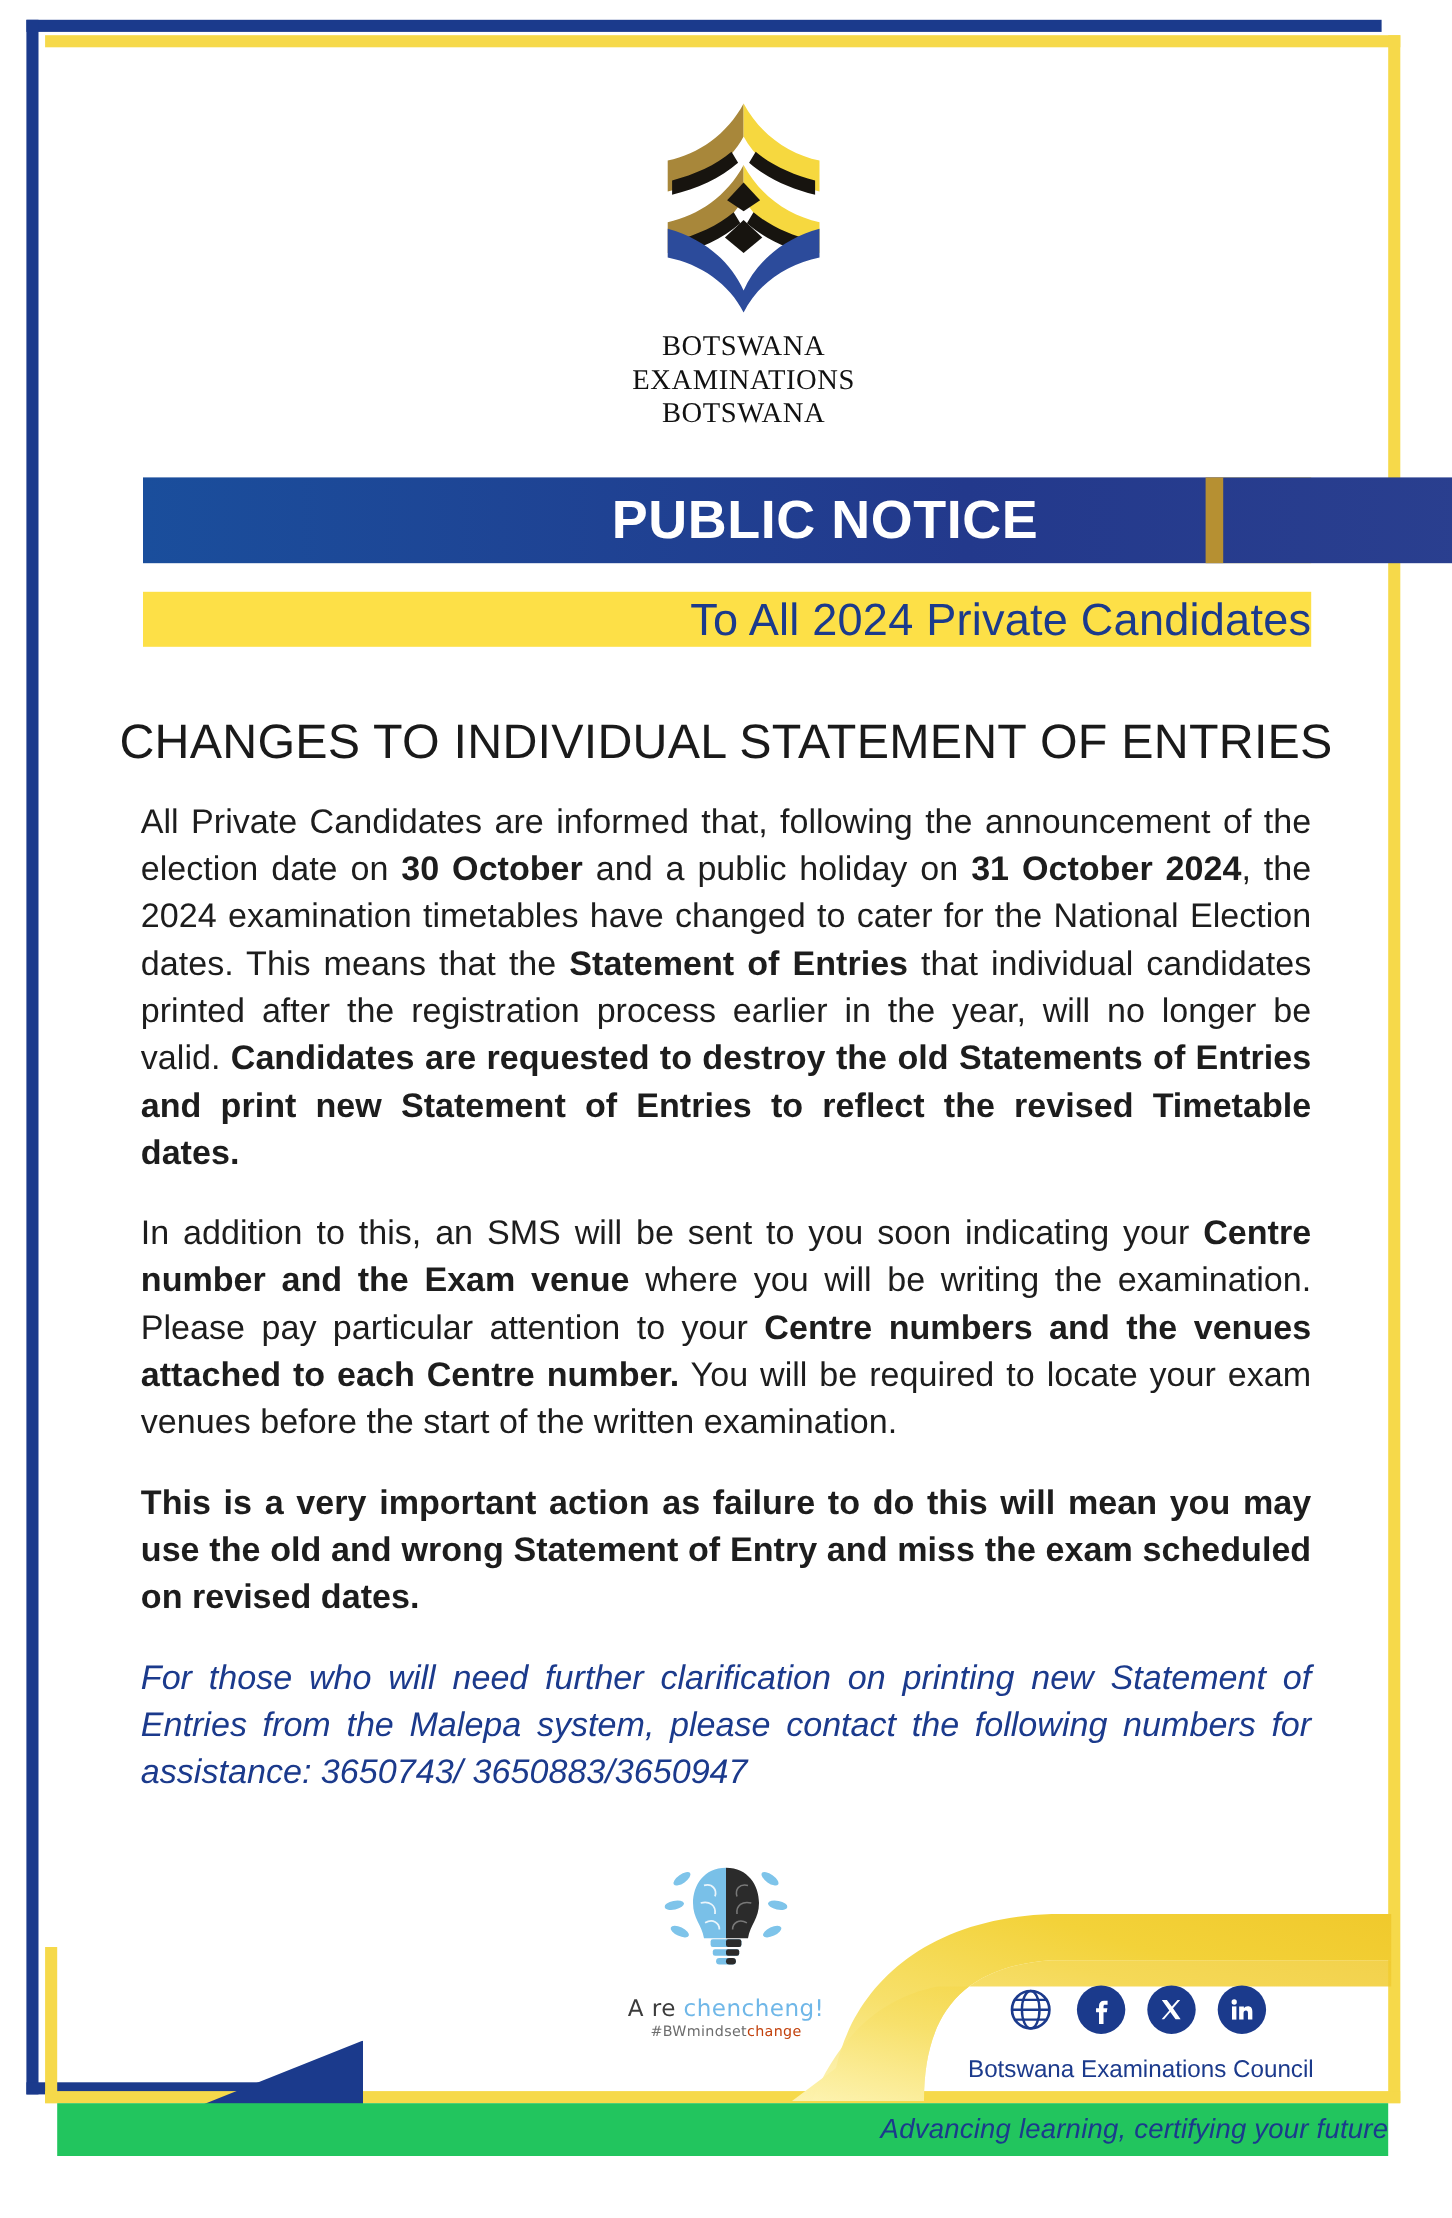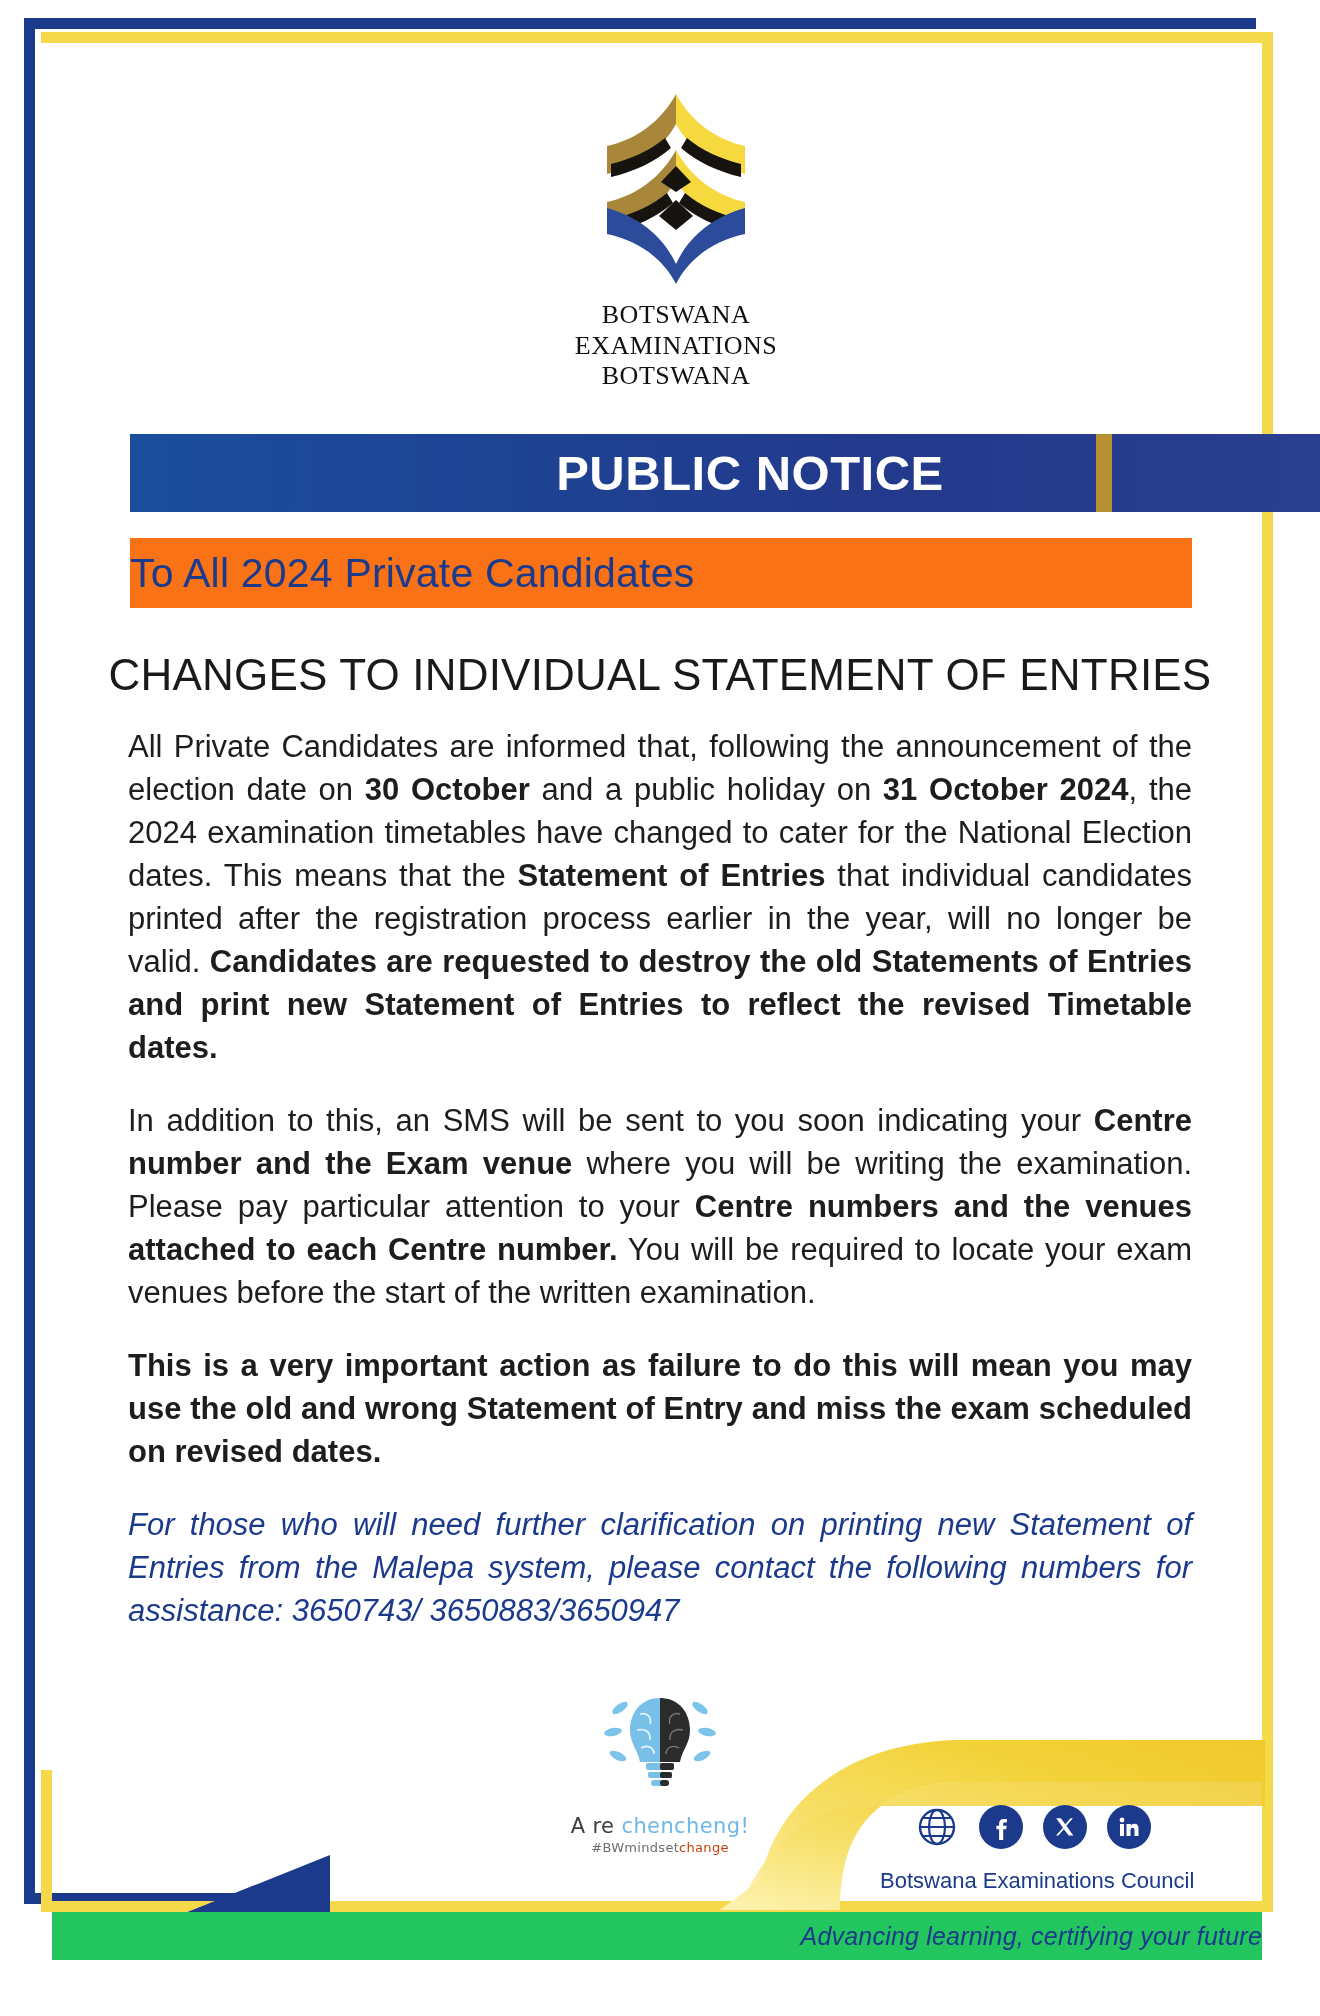--- a/index.html
+++ b/index.html
@@ -78,23 +78,23 @@
   }
   .banner-blue-accent{
     position:absolute;left:1096px;top:434px;width:16px;height:78px;
     background:#b69032;z-index:4;
   }
   .banner-yellow-cap{
     position:absolute;left:1112px;top:434px;width:80px;height:78px;
     background:#f6d94a;z-index:2;
   }
   .banner-yellow{
-    position:absolute;left:130px;top:538px;width:1062px;height:70px;
-    background:#f97316;
-    display:flex;align-items:center;justify-content:flex-start;z-index:3;
+    position:absolute;left:130px;top:538px;width:1062px;height:50px;
+    background:#fde047;
+    display:flex;align-items:center;justify-content:flex-end;z-index:3;
   }
   .banner-yellow span{
     color:#1b3a8c;font-size:41px;font-weight:400;letter-spacing:0.2px;
   }
 
   
   .body-head{
     position:absolute;left:0;top:650px;width:1320px;text-align:center;
     font-size:44px;color:#1a1a1a;letter-spacing:0.2px;font-weight:400;
   }

